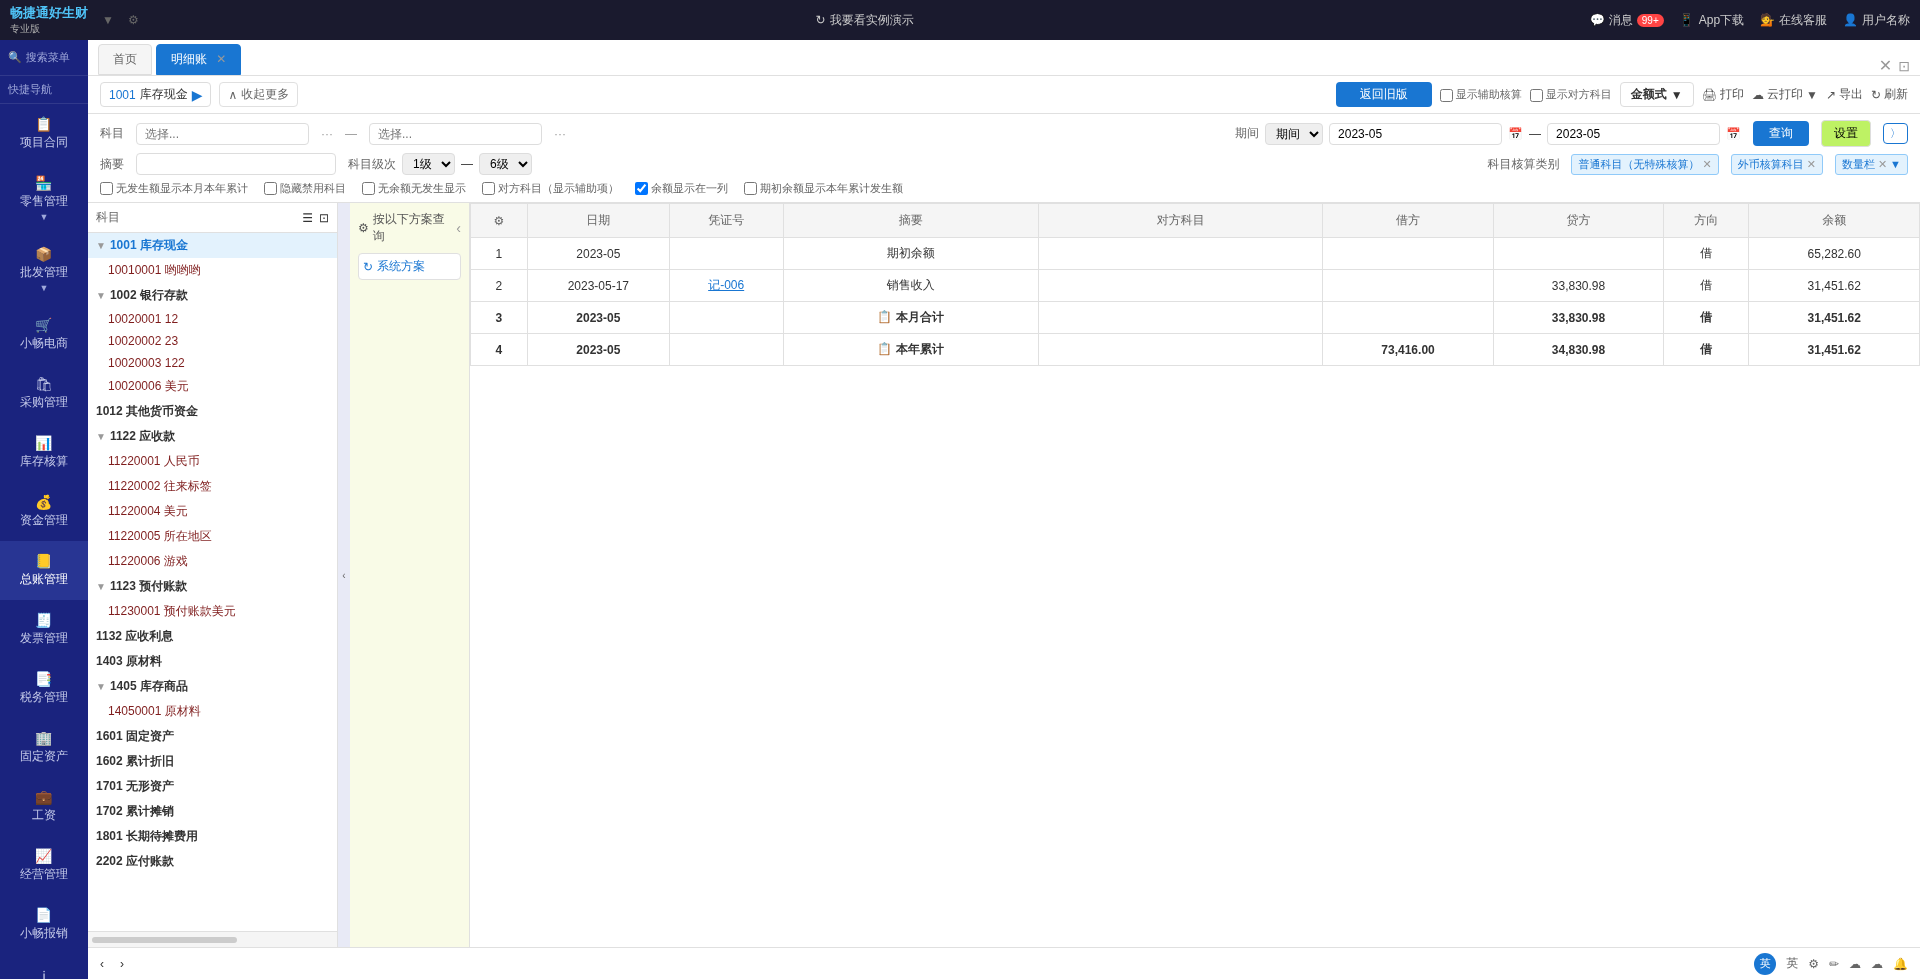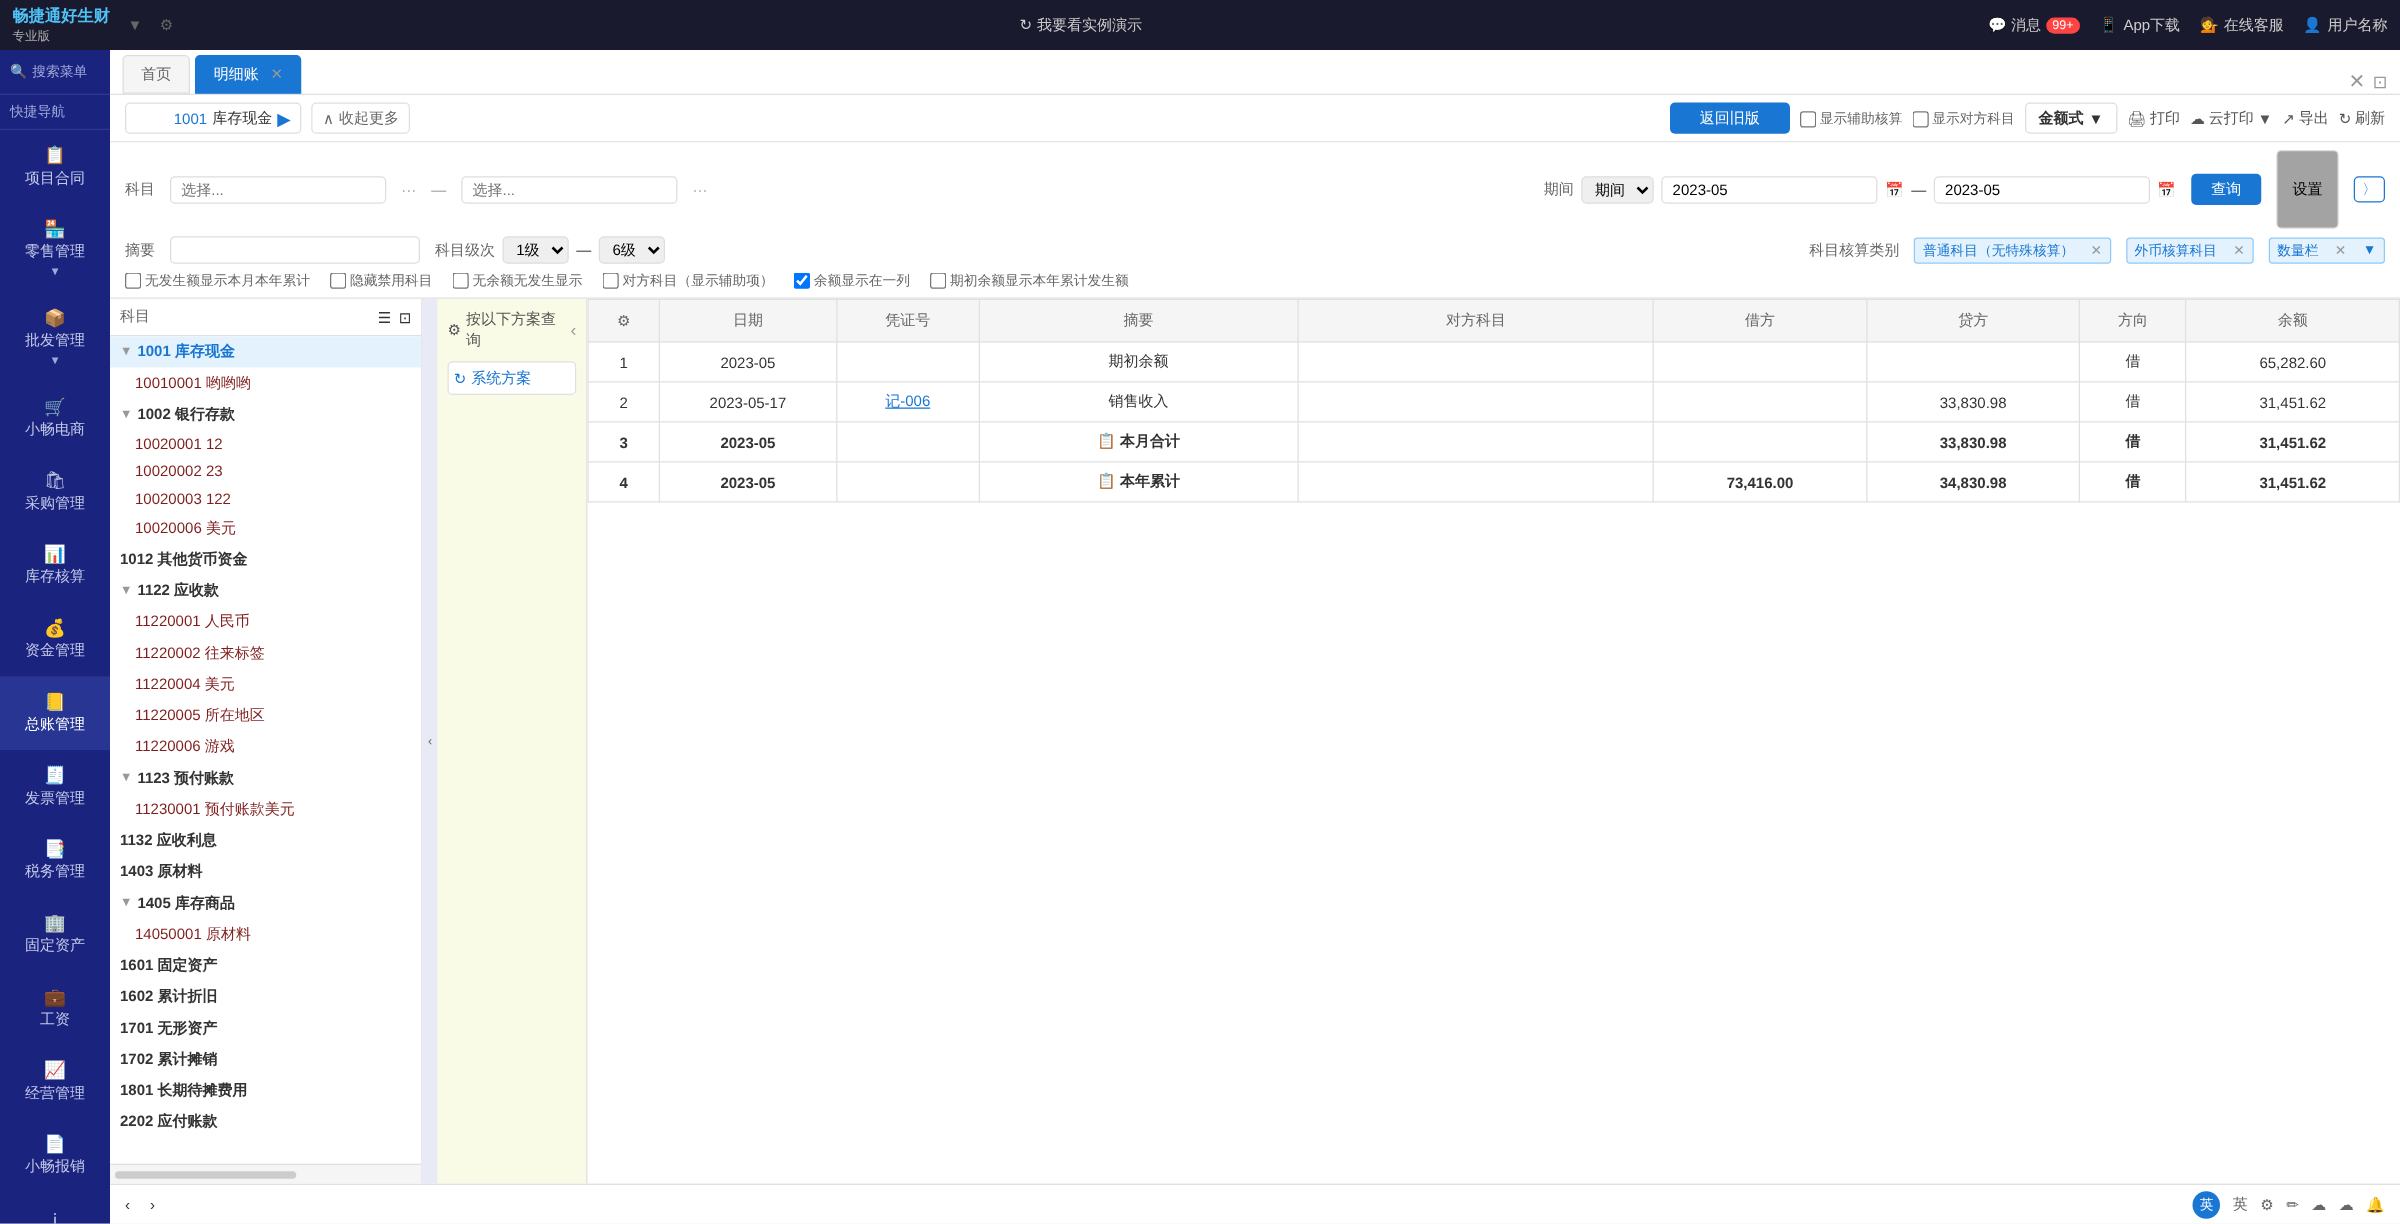--- a/index.html
+++ b/index.html
@@ -46,24 +46,24 @@
     .checkbox-item { display: flex; align-items: flex-end; gap: 3px; font-size: 11px; color: #666; cursor: pointer; }
     .style-btn { border: 1px solid #ddd; padding: 3px 10px; border-radius: 4px; cursor: pointer; font-size: 12px; display: flex; align-items: center; gap: 4px; font-weight: bold; }
     .action-btn { display: flex; align-items: center; gap: 3px; font-size: 12px; color: #555; cursor: pointer; }
     .filter-row { display: flex; align-items: center; gap: 12px; margin-bottom: 6px; }
     .filter-label { font-size: 12px; color: #666; white-space: nowrap; }
     .filter-input { border: 1px solid #ddd; padding: 3px 8px; border-radius: 4px; font-size: 12px; color: #999; min-width: 120px; }
     .filter-separator { color: #999; }
     .filter-period { display: flex; align-items: center; gap: 6px; font-size: 12px; }
     .filter-date { border: 1px solid #ddd; padding: 3px 8px; border-radius: 4px; font-size: 12px; }
     .btn-query { background: #1976d2; color: #fff; border: none; padding: 4px 16px; border-radius: 4px; cursor: pointer; font-size: 12px; }
-    .btn-settings { border: 1px solid #ddd; background: #a3a3a3; padding: 22px 12px; border-radius: 4px; cursor: pointer; font-size: 12px; }
+    .btn-settings { border: 1px solid #ddd; background: #bef264; padding: 4px 12px; border-radius: 4px; cursor: pointer; font-size: 12px; }
     .subject-level { display: flex; align-items: center; gap: 6px; font-size: 12px; }
     .level-select { border: 1px solid #ddd; padding: 2px 6px; border-radius: 4px; font-size: 12px; }
-    .tag-item { display: flex; align-items: center; gap: 13px; background: #e3f2fd; border: 1px solid #90caf9; padding: 2px 6px; border-radius: 3px; font-size: 11px; color: #1976d2; }
+    .tag-item { display: flex; align-items: center; gap: 3px; background: #e3f2fd; border: 1px solid #90caf9; padding: 2px 6px; border-radius: 3px; font-size: 11px; color: #1976d2; }
     .tag-close { color: #999; cursor: pointer; }
     
     
     .checkbox-row { display: flex; align-items: center; gap: 16px; font-size: 11px; color: #666; }
     .checkbox-row label { display: flex; align-items: center; gap: 3px; cursor: pointer; }
     
     
     .two-panel { display: flex; flex: 1; overflow: hidden; }
     
     
@@ -242,21 +242,21 @@
       </div>
       <div style="margin-left:auto; display:flex; align-items:center; gap:6px;">
         <span style="cursor:pointer; color:#999; font-size:16px;">✕</span>
         <span style="cursor:pointer; color:#999; font-size:14px;">⊡</span>
       </div>
     </div>
 
     <div class="toolbar">
       <div class="toolbar-left">
         <div class="account-selector">
-          <span style="color:#1976d2;margin-left:30px;">1001</span>
+          <span style="color:#1976d2;">1001</span>
           <span>库存现金</span>
           <span style="color:#1976d2; font-size:14px;">▶</span>
         </div>
         <div class="more-options">
           <span>∧</span>
           <span>收起更多</span>
         </div>
       </div>
       <div class="toolbar-right">
         <button class="btn-return">返回旧版</button>

